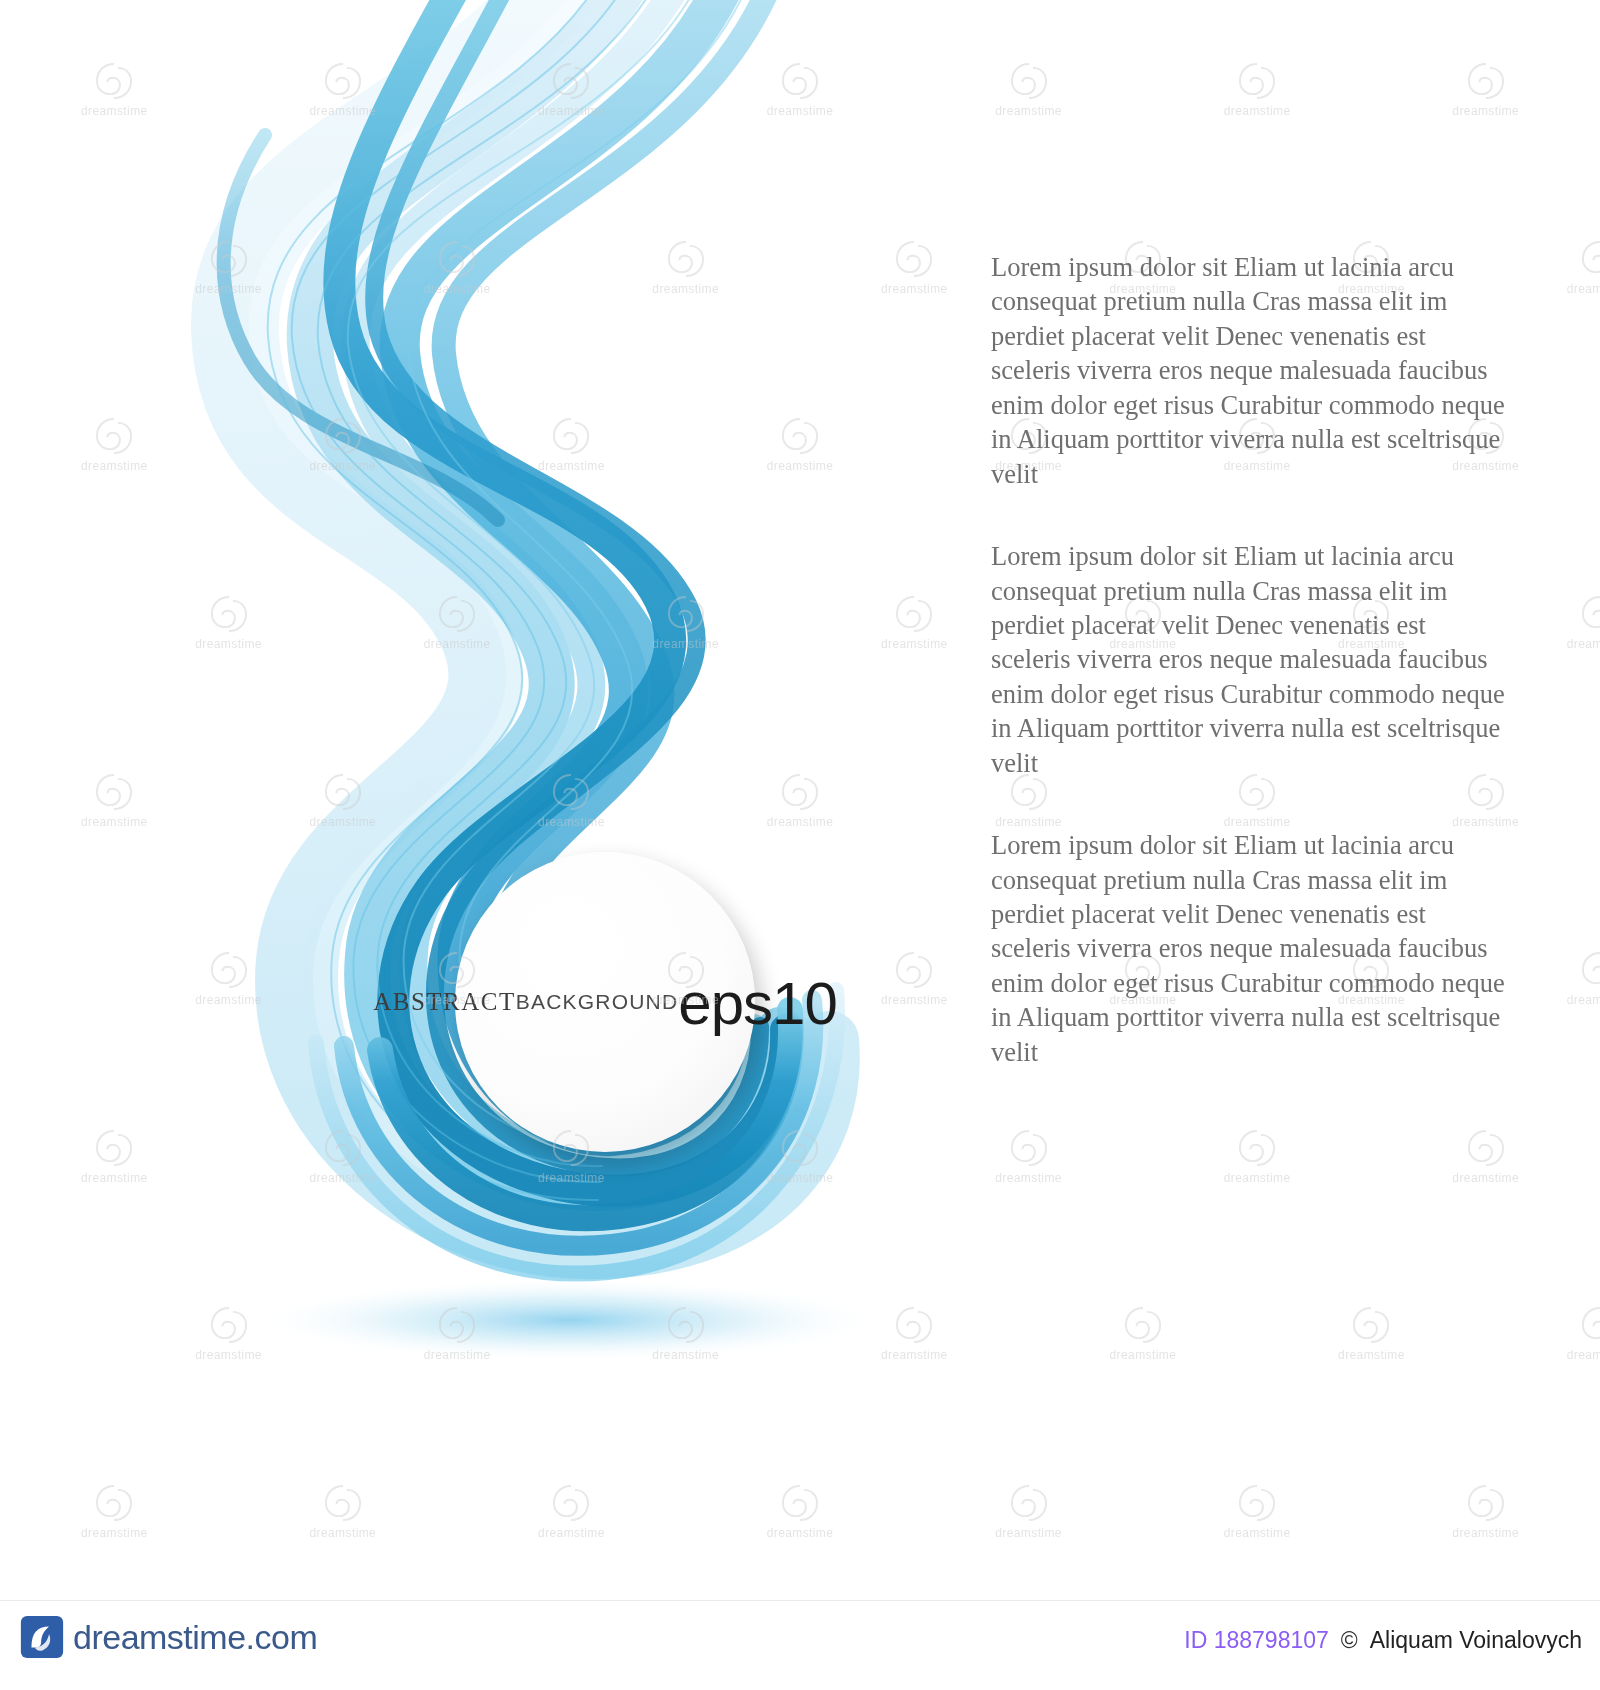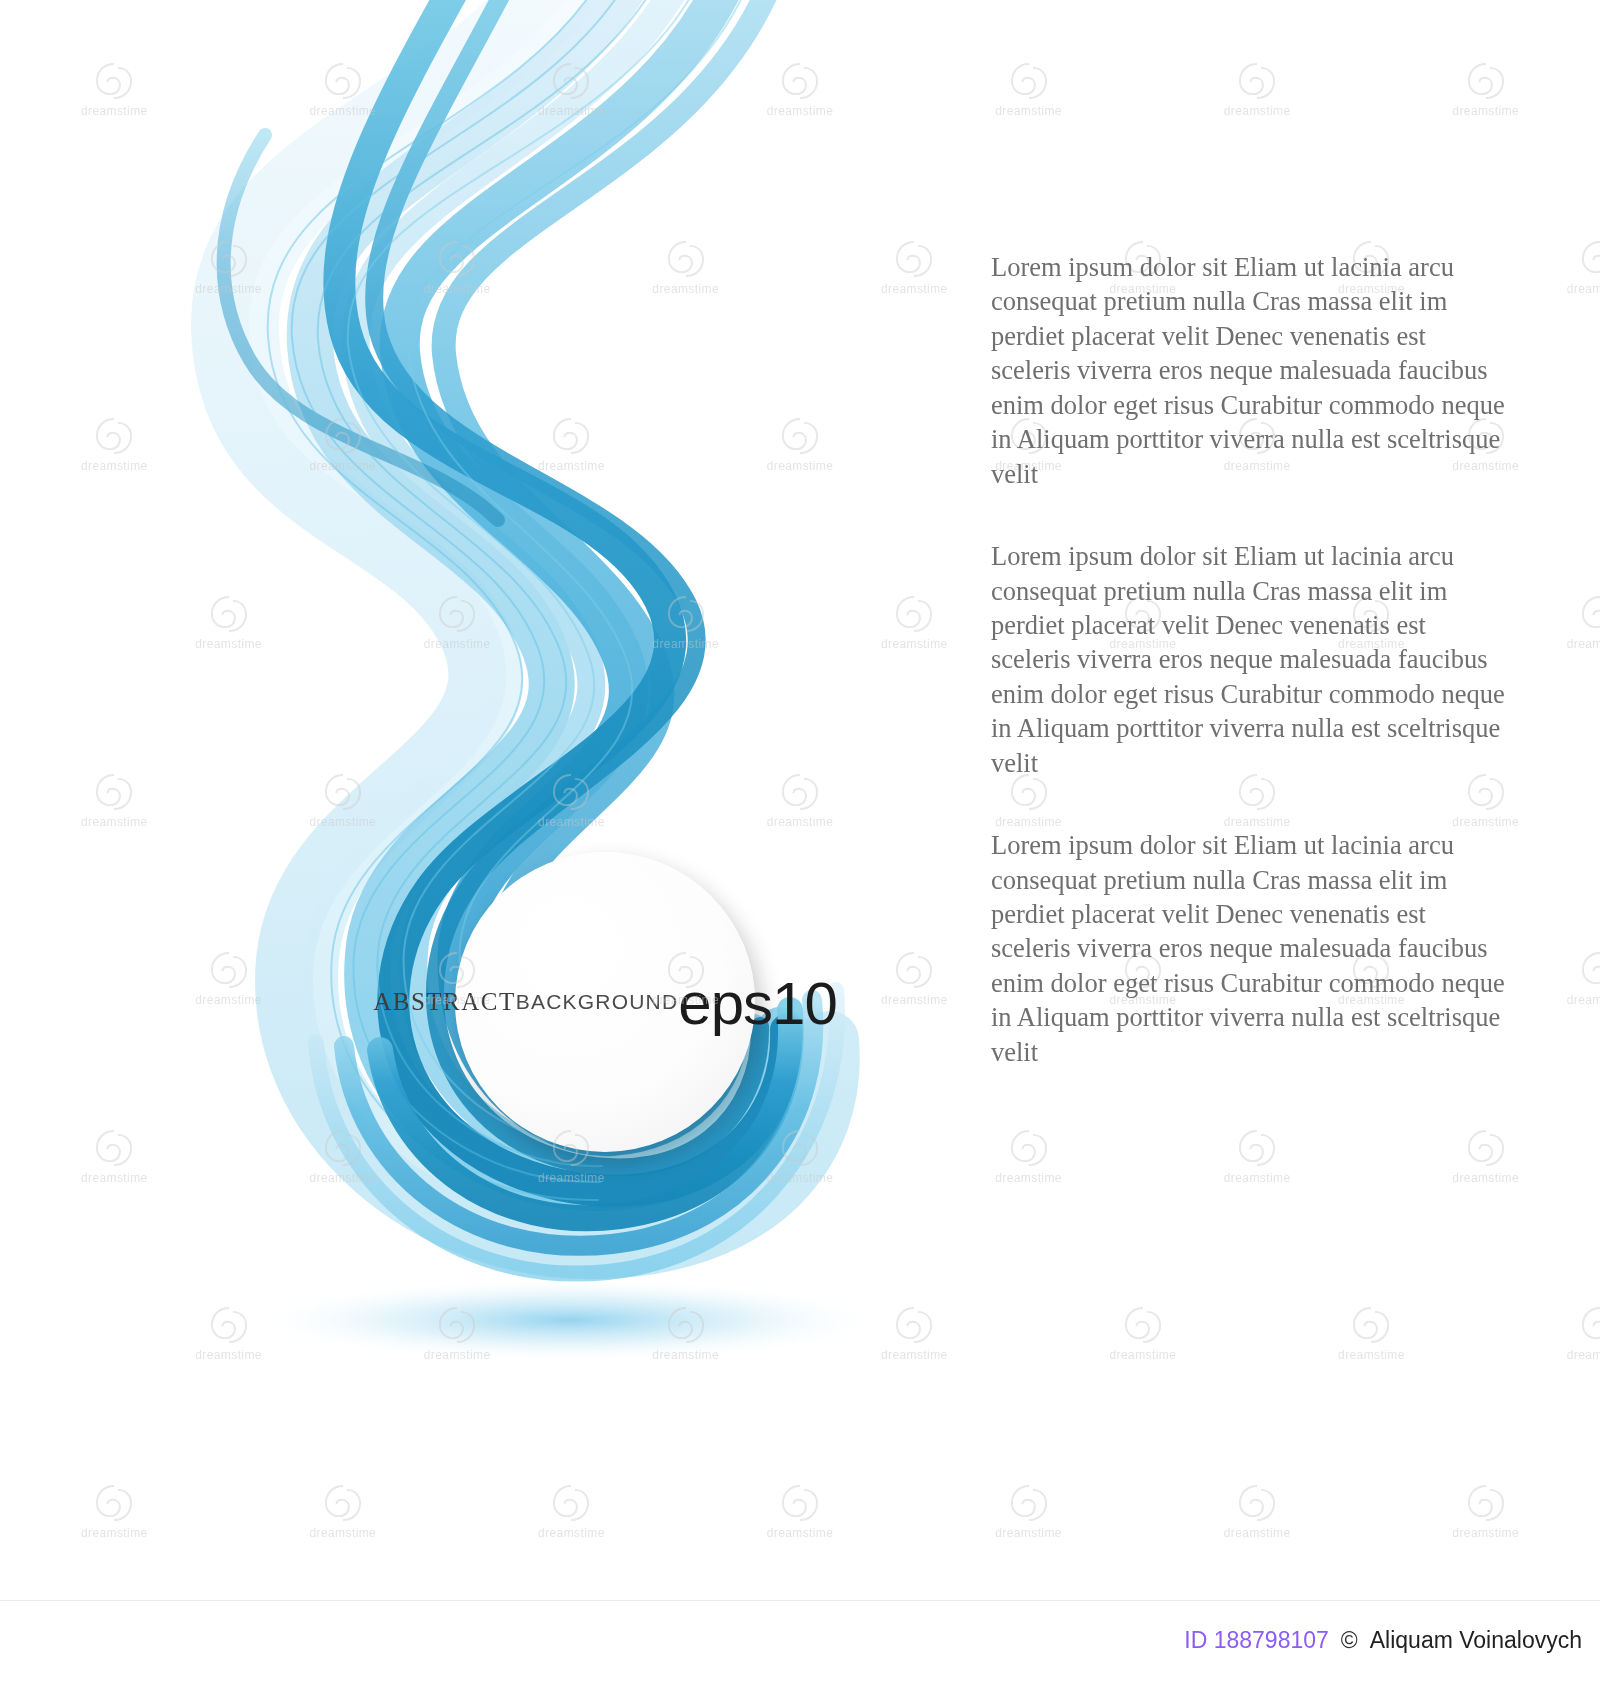--- a/index.html
+++ b/index.html
@@ -646,18 +646,26 @@
       <div class="wm-cell" style="left: 1485.71px; top: 1511.11px;"><svg class="wm-swirl" viewBox="0 0 64 64">
           <g fill="none" stroke="#c9c9c9" stroke-width="3">
             <path d="M32 6 C16 6 6 18 6 32 C6 44 15 52 26 52 C35 52 41 46 41 38 C41 31 36 27 30 27 C25 27 22 30 22 34"></path>
             <path d="M32 58 C48 58 58 46 58 32 C58 20 49 12 38 12"></path>
           </g>
         </svg><span>dreamstime</span></div>
     </div>
 </div>
 
 <div id="footer-bar">
+  <div id="brand-block">
+    <svg id="brand-logo" viewBox="0 0 100 100">
+      <rect x="2" y="2" width="96" height="96" rx="14" fill="#2f5ea8"></rect>
+      <path d="M26 74 C26 40 40 26 66 26 C54 36 48 48 48 62 C48 70 44 74 36 74 Z" fill="#ffffff"></path>
+      <path d="M34 74 C50 74 62 62 66 44 C72 56 68 74 52 80 C44 83 36 80 34 74 Z" fill="#ffffff" opacity="0.85"></path>
+    </svg>
+    <span id="brand-name">dreamstime.com</span>
+  </div>
   <div id="footer-right">
     <span id="footer-id">ID 188798107</span>
     <span>©</span>
     <span id="footer-author">Aliquam Voinalovych</span>
   </div>
 </div>
 
 </body></html>

